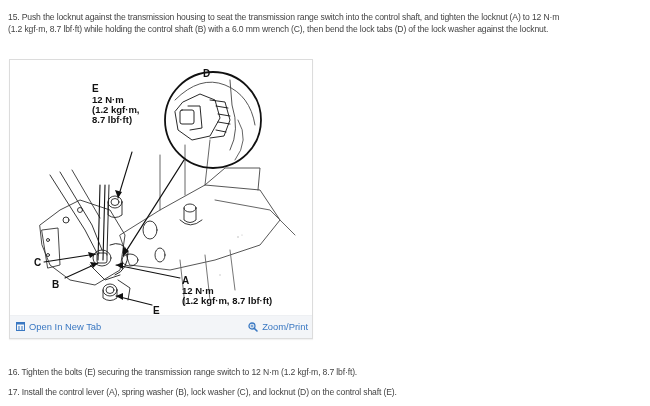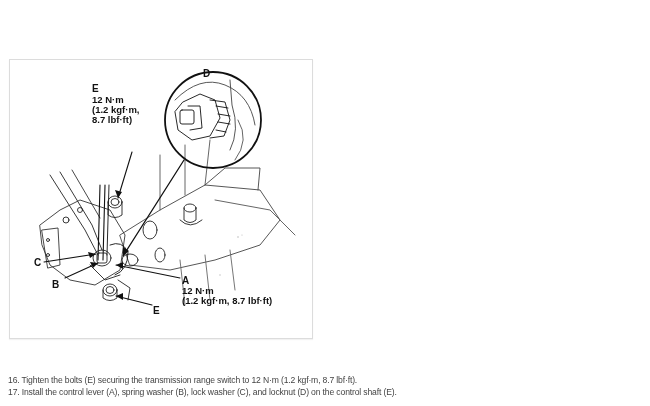--- a/index.html
+++ b/index.html
@@ -19,21 +19,21 @@
       position: absolute;
       left: 8px;
       font-size: 8.6px;
       line-height: 12px;
       color: #444444;
       letter-spacing: -0.15px;
       white-space: nowrap;
     }
     #step15 { top: 11px; }
     #step15 .line2 { display: block; }
-    #step16 { top: 374px; }
+    #step16 { top: 366px; }
     #step17 { top: 386px; }
 
     .figure {
       position: absolute;
       left: 9px;
       top: 59px;
       width: 302px;
       height: 278px;
       border: 1px solid #dcdcdc;
       box-shadow: 0 1px 1px rgba(0,0,0,0.05);
@@ -70,20 +70,22 @@
     .lbl {
       font-family: "Liberation Sans", sans-serif;
       font-weight: bold;
       fill: #111111;
     }
   </style>
 </head>
 <body>
 
 <div id="step15" class="step">
+  <span>15. Push the locknut against the transmission housing to seat the transmission range switch into the control shaft, and tighten the locknut (A) to 12 N·m</span>
+  <span class="line2">(1.2 kgf·m, 8.7 lbf·ft) while holding the control shaft (B) with a 6.0 mm wrench (C), then bend the lock tabs (D) of the lock washer against the locknut.</span>
 </div>
 
 <div class="figure">
   <svg class="diagram" width="302" height="255" viewBox="0 0 302 255">
     <g fill="none" stroke="#222" stroke-width="0.9" stroke-linecap="round" stroke-linejoin="round">
 
       <path d="M110 175 L150 150 L195 125 L250 130 L270 160 L250 185 L205 200 L160 210 L120 205 Z" stroke="#444"></path>
       <path d="M150 150 L150 95 M175 135 L175 85 M195 125 L200 80" stroke="#555"></path>
       <path d="M170 200 L175 245 M195 195 L200 240 M220 190 L225 230" stroke="#666"></path>
       <path d="M205 140 L260 150 L285 175" stroke="#555"></path>
@@ -170,16 +172,38 @@
     <text class="lbl" x="24" y="206" font-size="10">C</text>
     <text class="lbl" x="42" y="228" font-size="10">B</text>
 
     <text class="lbl" x="172" y="224" font-size="10">A</text>
     <text class="lbl" x="172" y="234" font-size="9.5">12 N·m</text>
     <text class="lbl" x="172" y="244" font-size="9.5">(1.2 kgf·m, 8.7 lbf·ft)</text>
 
     <text class="lbl" x="143" y="254" font-size="10">E</text>
   </svg>
 
+  <div class="fig-footer">
+    <div class="footer-link left">
+      <span>
+        <svg width="9" height="9" viewBox="0 0 9 9">
+          <rect x="0.5" y="0.5" width="8" height="8" fill="none" stroke="#3a78c2" stroke-width="1"></rect>
+          <rect x="0.5" y="0.5" width="8" height="2" fill="#3a78c2"></rect>
+          <path d="M3 4 L3 8 M6 4 L6 8" stroke="#3a78c2" stroke-width="1"></path>
+        </svg>
+      </span>
+      <span>Open In New Tab</span>
+    </div>
+    <div class="footer-link right">
+      <span>
+        <svg width="10" height="10" viewBox="0 0 10 10">
+          <circle cx="4" cy="4" r="3" fill="none" stroke="#3a78c2" stroke-width="1.3"></circle>
+          <path d="M6.2 6.2 L9 9" stroke="#3a78c2" stroke-width="1.6" stroke-linecap="round"></path>
+          <path d="M2.5 4 L5.5 4 M4 2.5 L4 5.5" stroke="#3a78c2" stroke-width="0.8"></path>
+        </svg>
+      </span>
+      <span>Zoom/Print</span>
+    </div>
+  </div>
 </div>
 
 <div id="step16" class="step">16. Tighten the bolts (E) securing the transmission range switch to 12 N·m (1.2 kgf·m, 8.7 lbf·ft).</div>
 <div id="step17" class="step">17. Install the control lever (A), spring washer (B), lock washer (C), and locknut (D) on the control shaft (E).</div>
 
 </body></html>

